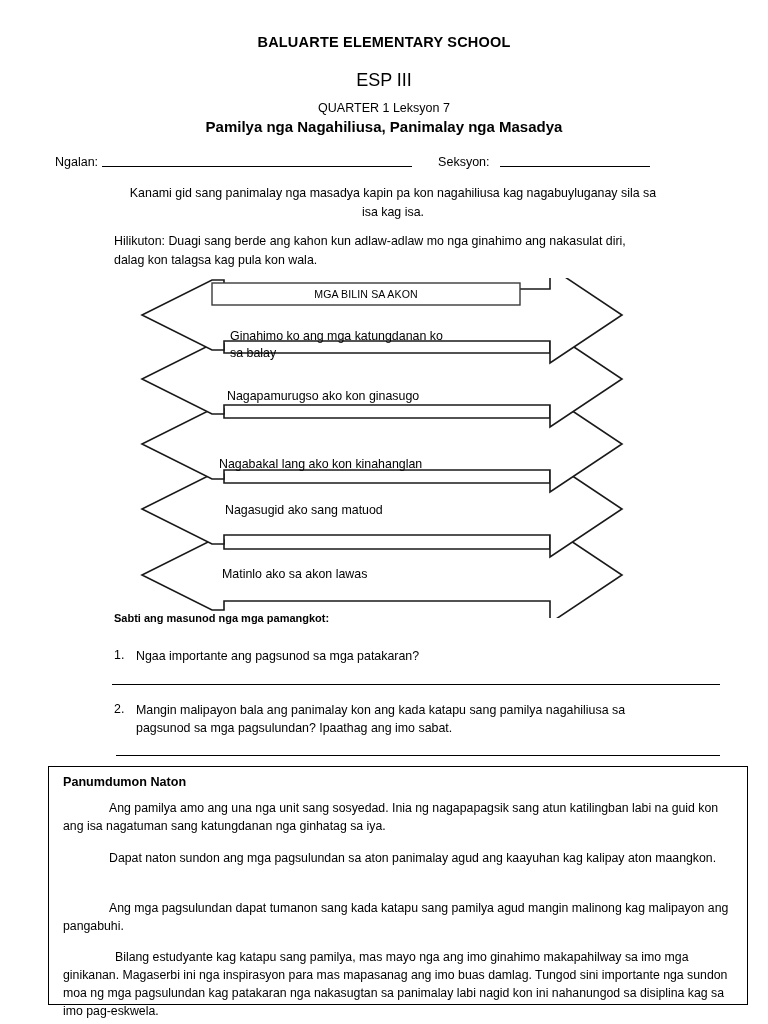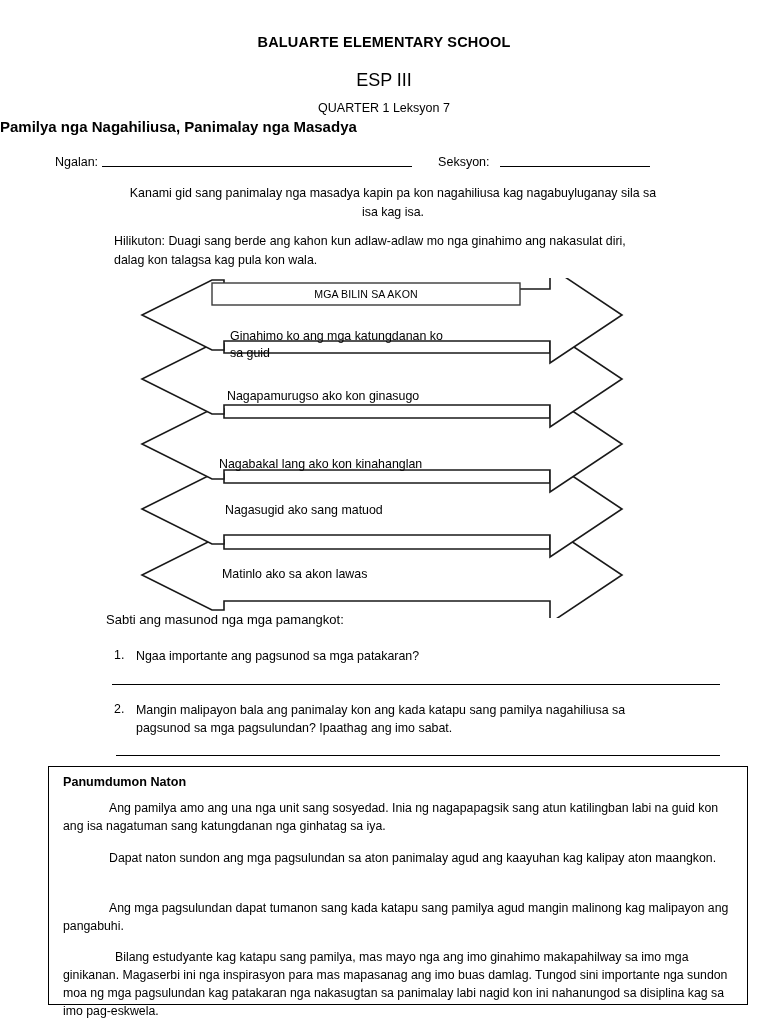--- a/index.html
+++ b/index.html
@@ -45,20 +45,21 @@
     position: absolute;
     left: 0; top: 101px;
     width: 768px;
     text-align: center;
     font-size: 12.5px;
   }
   .lesson-title {
     position: absolute;
     left: 0; top: 118px;
     width: 768px;
+    text-align: center;
     font-size: 15px;
     font-weight: bold;
   }
 
   
   .idline {
     position: absolute;
     left: 55px; top: 149px;
     width: 690px;
     height: 20px;
@@ -107,22 +108,23 @@
   }
   .dg-title {
     position: absolute;
     font-size: 10.6px;
     letter-spacing: 0.1px;
   }
 
   
   .q-lead {
     position: absolute;
-    left: 106px; top: 612px;
-    font-size: 13px;
+    left: 114px; top: 612px;
+    font-size: 11px;
+    font-weight: bold;
   }
   .q-item {
     position: absolute;
     font-size: 12.4px;
     line-height: 1.45;
     width: 600px;
   }
   .q-num {
     position: absolute;
     font-size: 12.4px;
@@ -194,21 +196,21 @@
 
         <polygon points="82,2 94,2 94,11 420,11 420,-11 492,37 420,85 420,63 94,63 94,72 82,72 12,37"></polygon>
 
         <rect x="82" y="5" width="308" height="22" fill="#ffffff" stroke="#3a3a3a" stroke-width="1.4"></rect>
       </g>
     </svg>
 
     <div class="dg-title" style="left:82px; top:10px; width:308px; text-align:center;">MGA BILIN SA AKON</div>
 
     <div class="dg-label" style="left:100px; top:50px; width:300px;">Ginahimo ko ang mga katungdanan ko
-sa guid</div>
+sa balay</div>
 
     <div class="dg-label" style="left:97px; top:110px; width:320px;">Nagapamurugso ako kon ginasugo</div>
 
     <div class="dg-label" style="left:89px; top:166px; width:330px;margin-top:12px;">Nagabakal lang ako kon kinahanglan</div>
 
     <div class="dg-label" style="left:92px; top:288px; width:330px;">Matinlo ako sa akon lawas</div>
 
     <div class="dg-label" style="left:95px; top:224px; width:330px;">Nagasugid ako sang matuod</div>
   </div>
 

